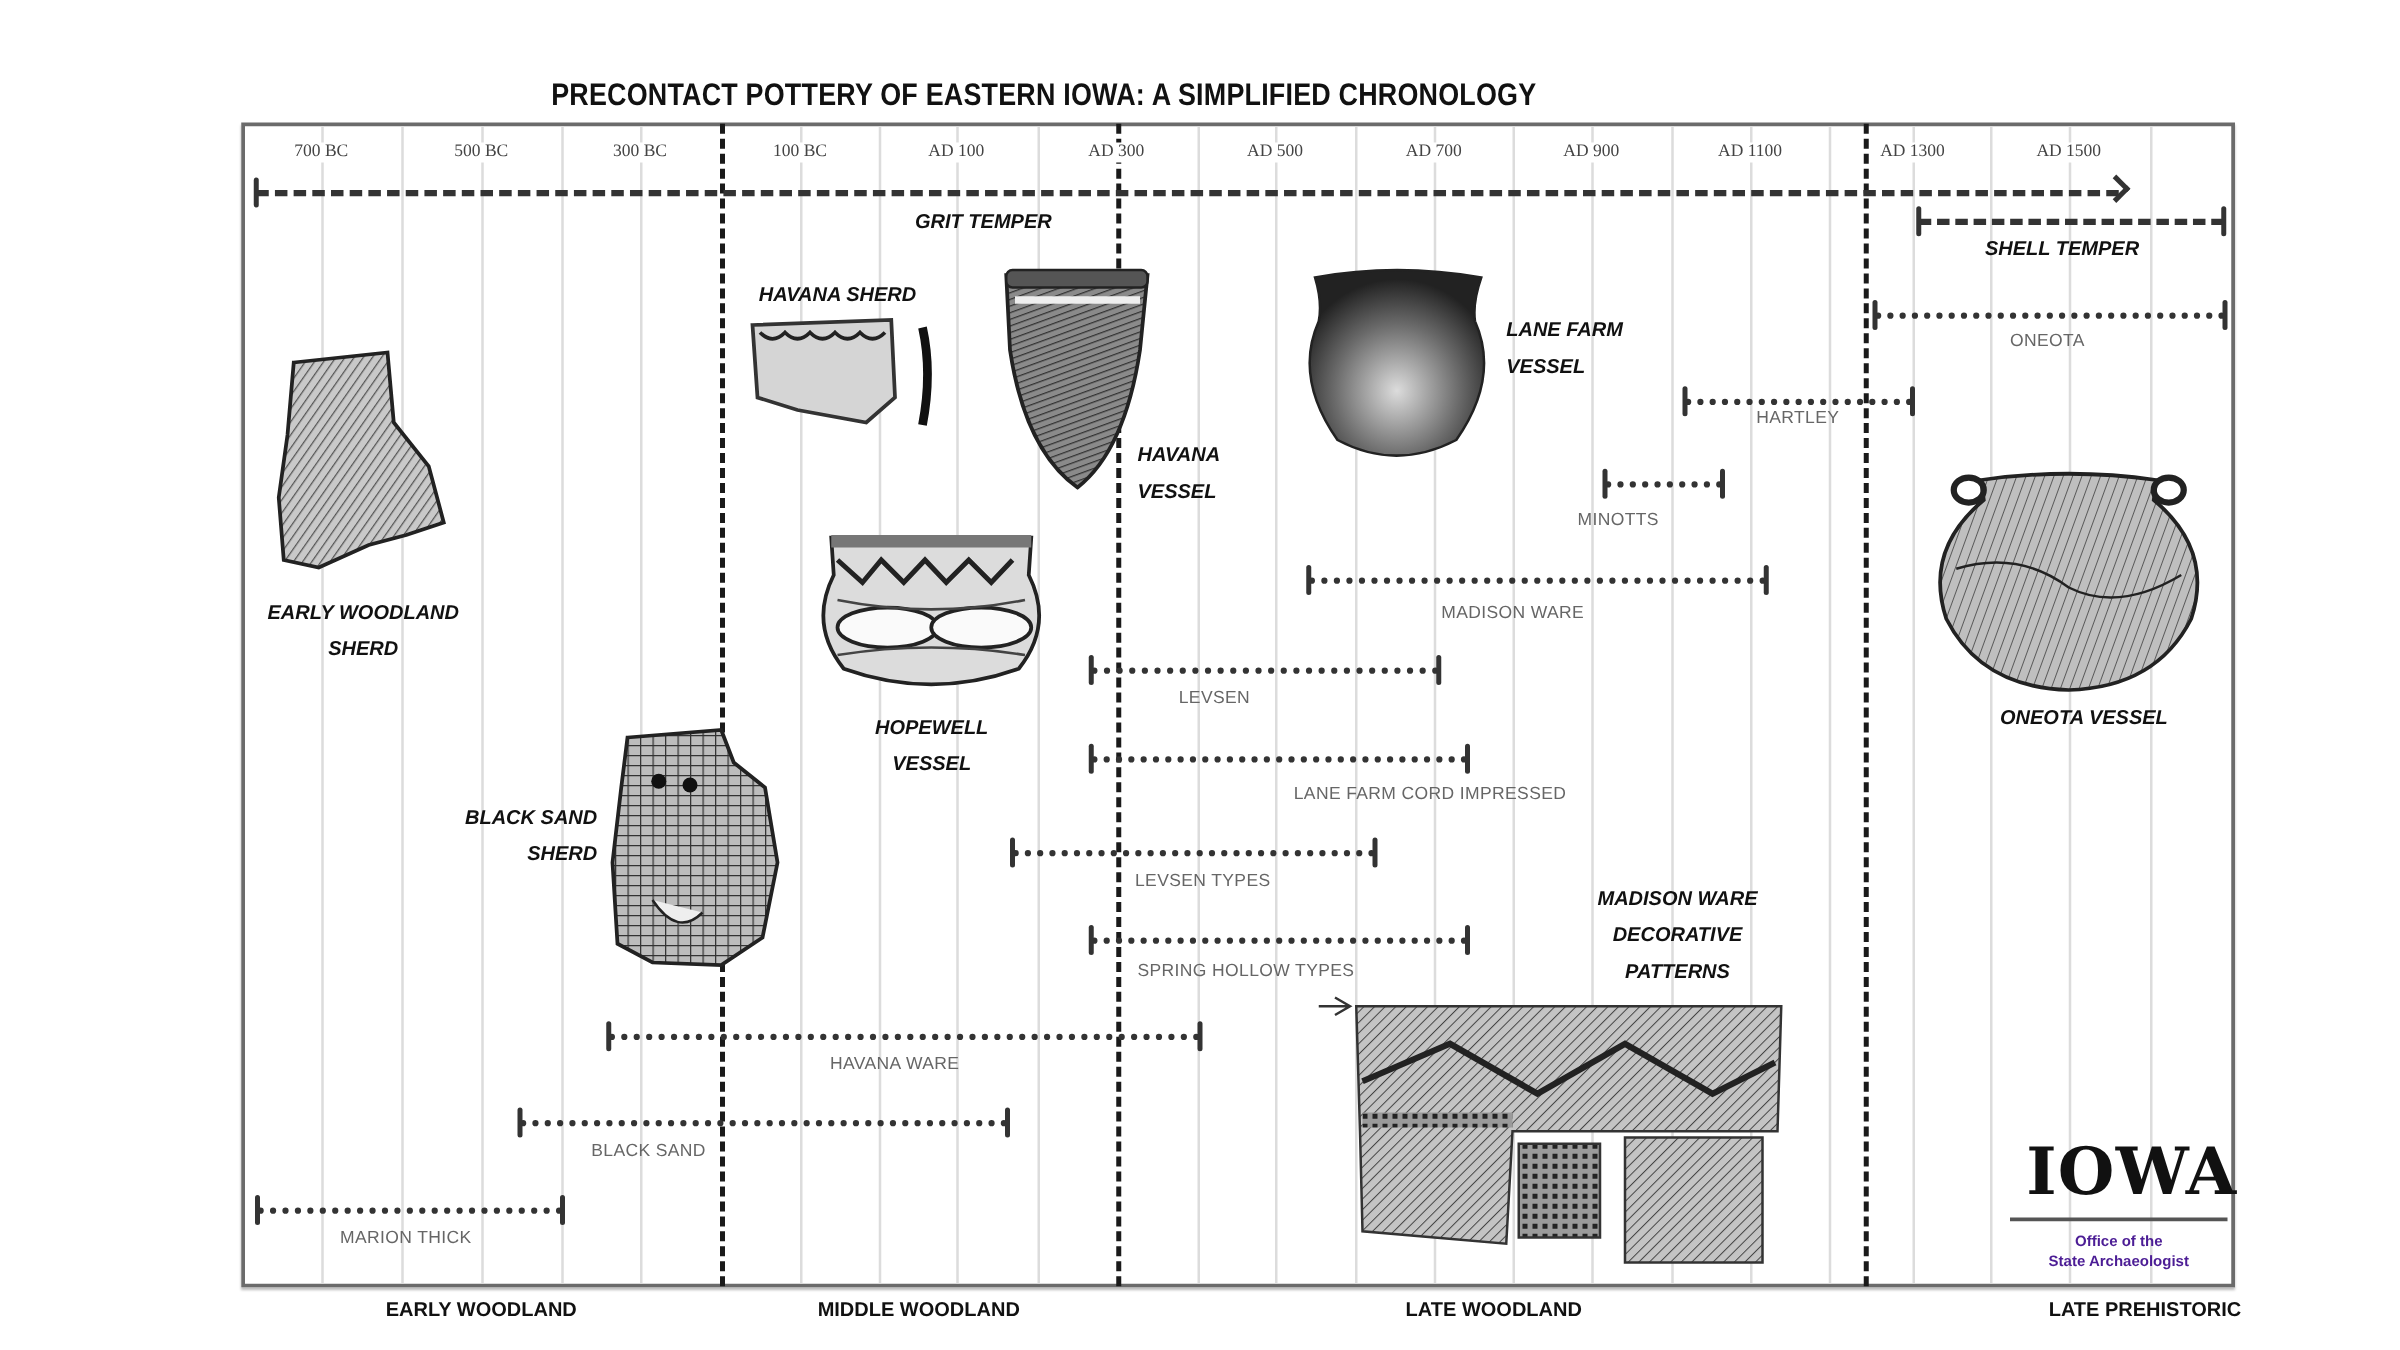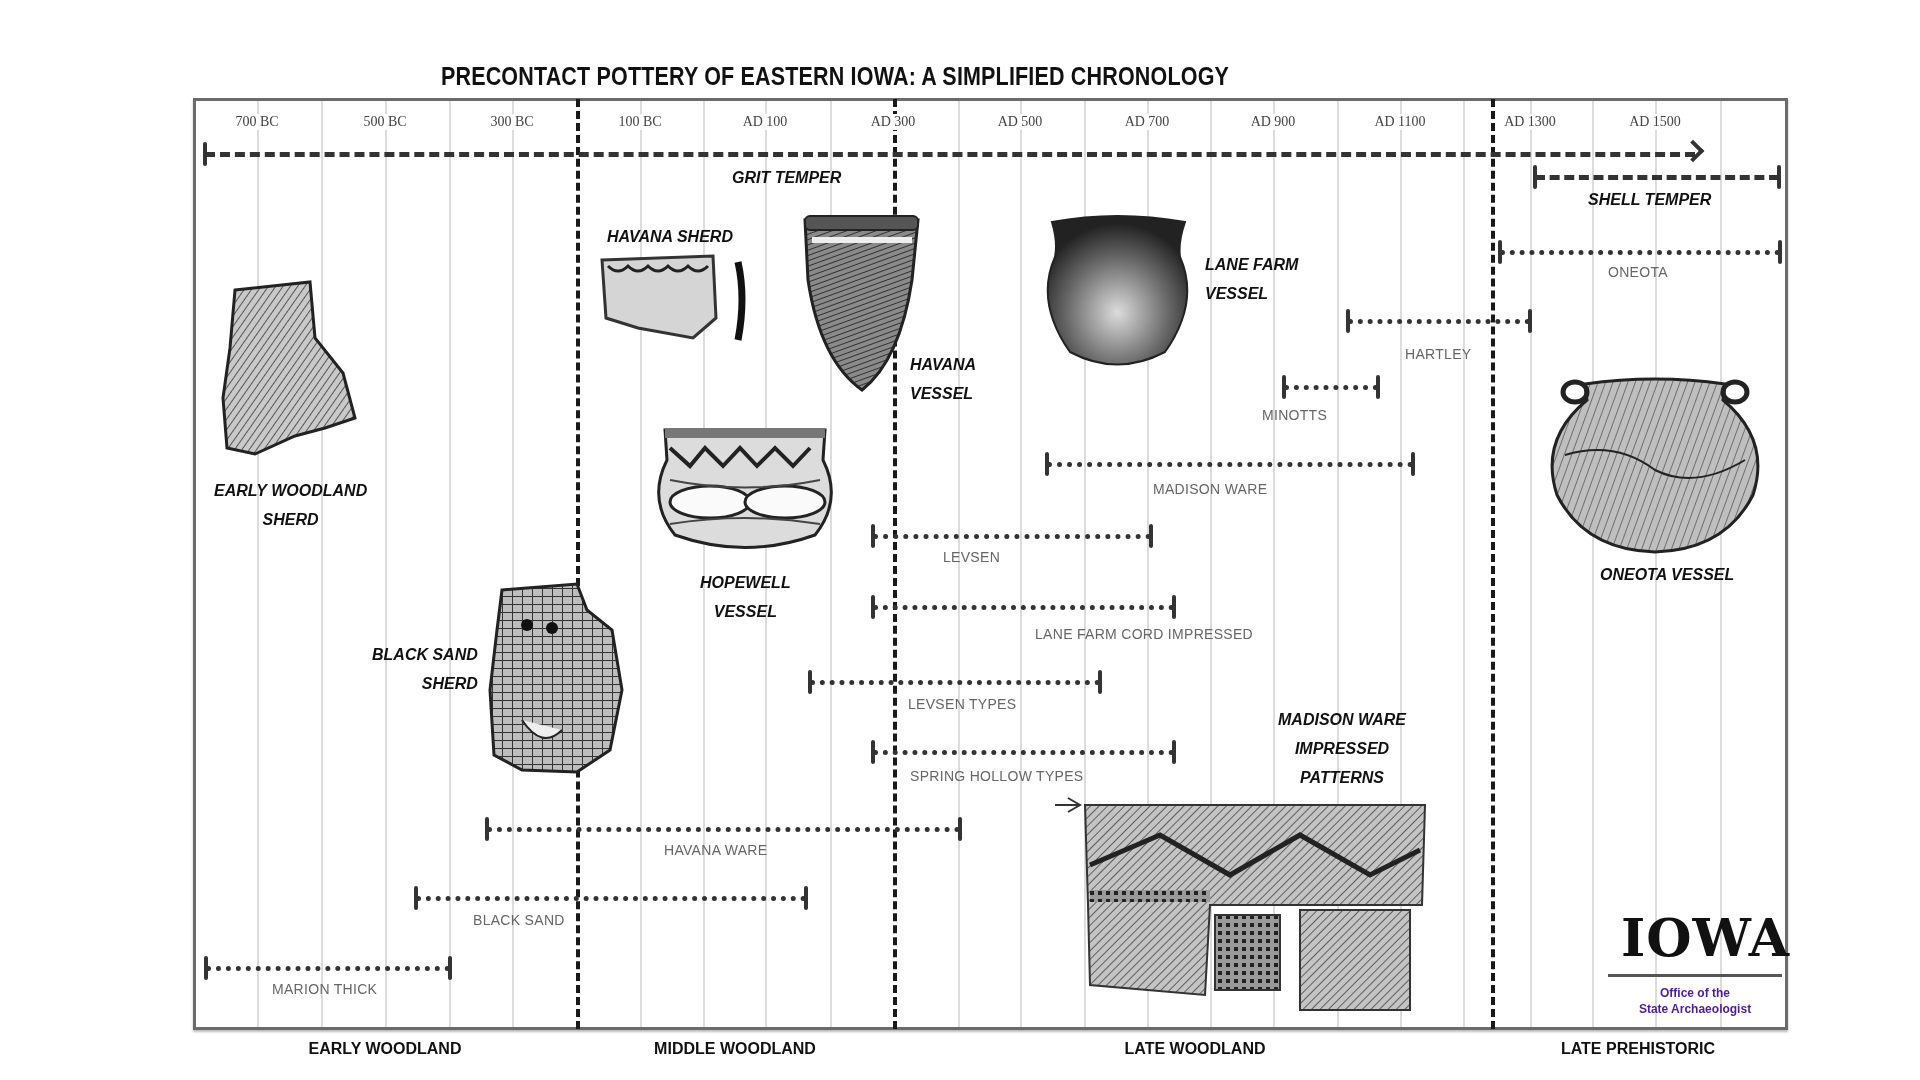--- a/index.html
+++ b/index.html
@@ -94,21 +94,21 @@
     <div class="cap l"></div>
     <div class="cap r"></div>
 </div>
 <div class="rlabel" style="left:1608px; top:264px;">ONEOTA</div>
 
 <div class="range" style="left:1348px; width:182px; top:321px;">
   <div class="line"></div>
     <div class="cap l"></div>
     <div class="cap r"></div>
 </div>
-<div class="rlabel" style="left:1405px; top:346px;">HARTLEY</div>
+<div class="rlabel" style="left:1405px; top:325px;">HARTLEY</div>
 
 <div class="range" style="left:1284px; width:94px; top:387px;">
   <div class="line"></div>
     <div class="cap l"></div>
     <div class="cap r"></div>
 </div>
 <div class="rlabel" style="left:1262px; top:407px;">MINOTTS</div>
 
 <div class="range" style="left:1047px; width:366px; top:464px;">
   <div class="line"></div>
@@ -257,21 +257,21 @@
   </defs>
   <path d="M50 14 Q120 4 190 14 L188 30 Q236 70 218 125 Q190 180 120 182 Q50 180 22 125 Q4 70 52 30 Z" fill="url(#ov)" stroke="#222" stroke-width="3"></path>
   <ellipse cx="40" cy="22" rx="12" ry="10" fill="none" stroke="#222" stroke-width="5"></ellipse>
   <ellipse cx="200" cy="22" rx="12" ry="10" fill="none" stroke="#222" stroke-width="5"></ellipse>
   <path d="M30 85 Q80 70 120 100 Q160 120 210 90" fill="none" stroke="#222" stroke-width="2"></path>
 </svg>
 <div class="blabel" style="left:1600px; top:560px;">ONEOTA VESSEL</div>
 
 <div class="blabel" style="left:1278px; top:705px;">
   <div>MADISON WARE</div>
-  <div>IMPRESSED</div>
+  <div>DECORATIVE</div>
   <div>PATTERNS</div>
 </div>
 <svg class="pot" style="left:1050px; top:795px;" width="390" height="220" viewBox="0 0 390 220">
   <defs>
     <pattern id="md" width="6" height="6" patternUnits="userSpaceOnUse" patternTransform="rotate(45)">
       <rect width="6" height="6" fill="#c4c4c4"></rect>
         <line x1="0" y1="0" x2="0" y2="6" stroke="#444" stroke-width="1.6"></line>
     </pattern>
     <pattern id="md2" width="8" height="8" patternUnits="userSpaceOnUse">
       <rect width="8" height="8" fill="#9a9a9a"></rect>
@@ -289,13 +289,13 @@
 <div class="logo">
   <div class="word">IOWA</div>
   <div class="rule"></div>
   <div class="sub">Office of the</div>
   <div class="sub">State Archaeologist</div>
 </div>
 
 <div class="era" style="left:385px">EARLY WOODLAND</div>
 <div class="era" style="left:735px">MIDDLE WOODLAND</div>
 <div class="era" style="left:1195px">LATE WOODLAND</div>
-<div class="era" style="left:1638px">LATE PREHISTORIC</div>
+<div class="era" style="left:1716px">LATE PREHISTORIC</div>
 
 </body></html>

